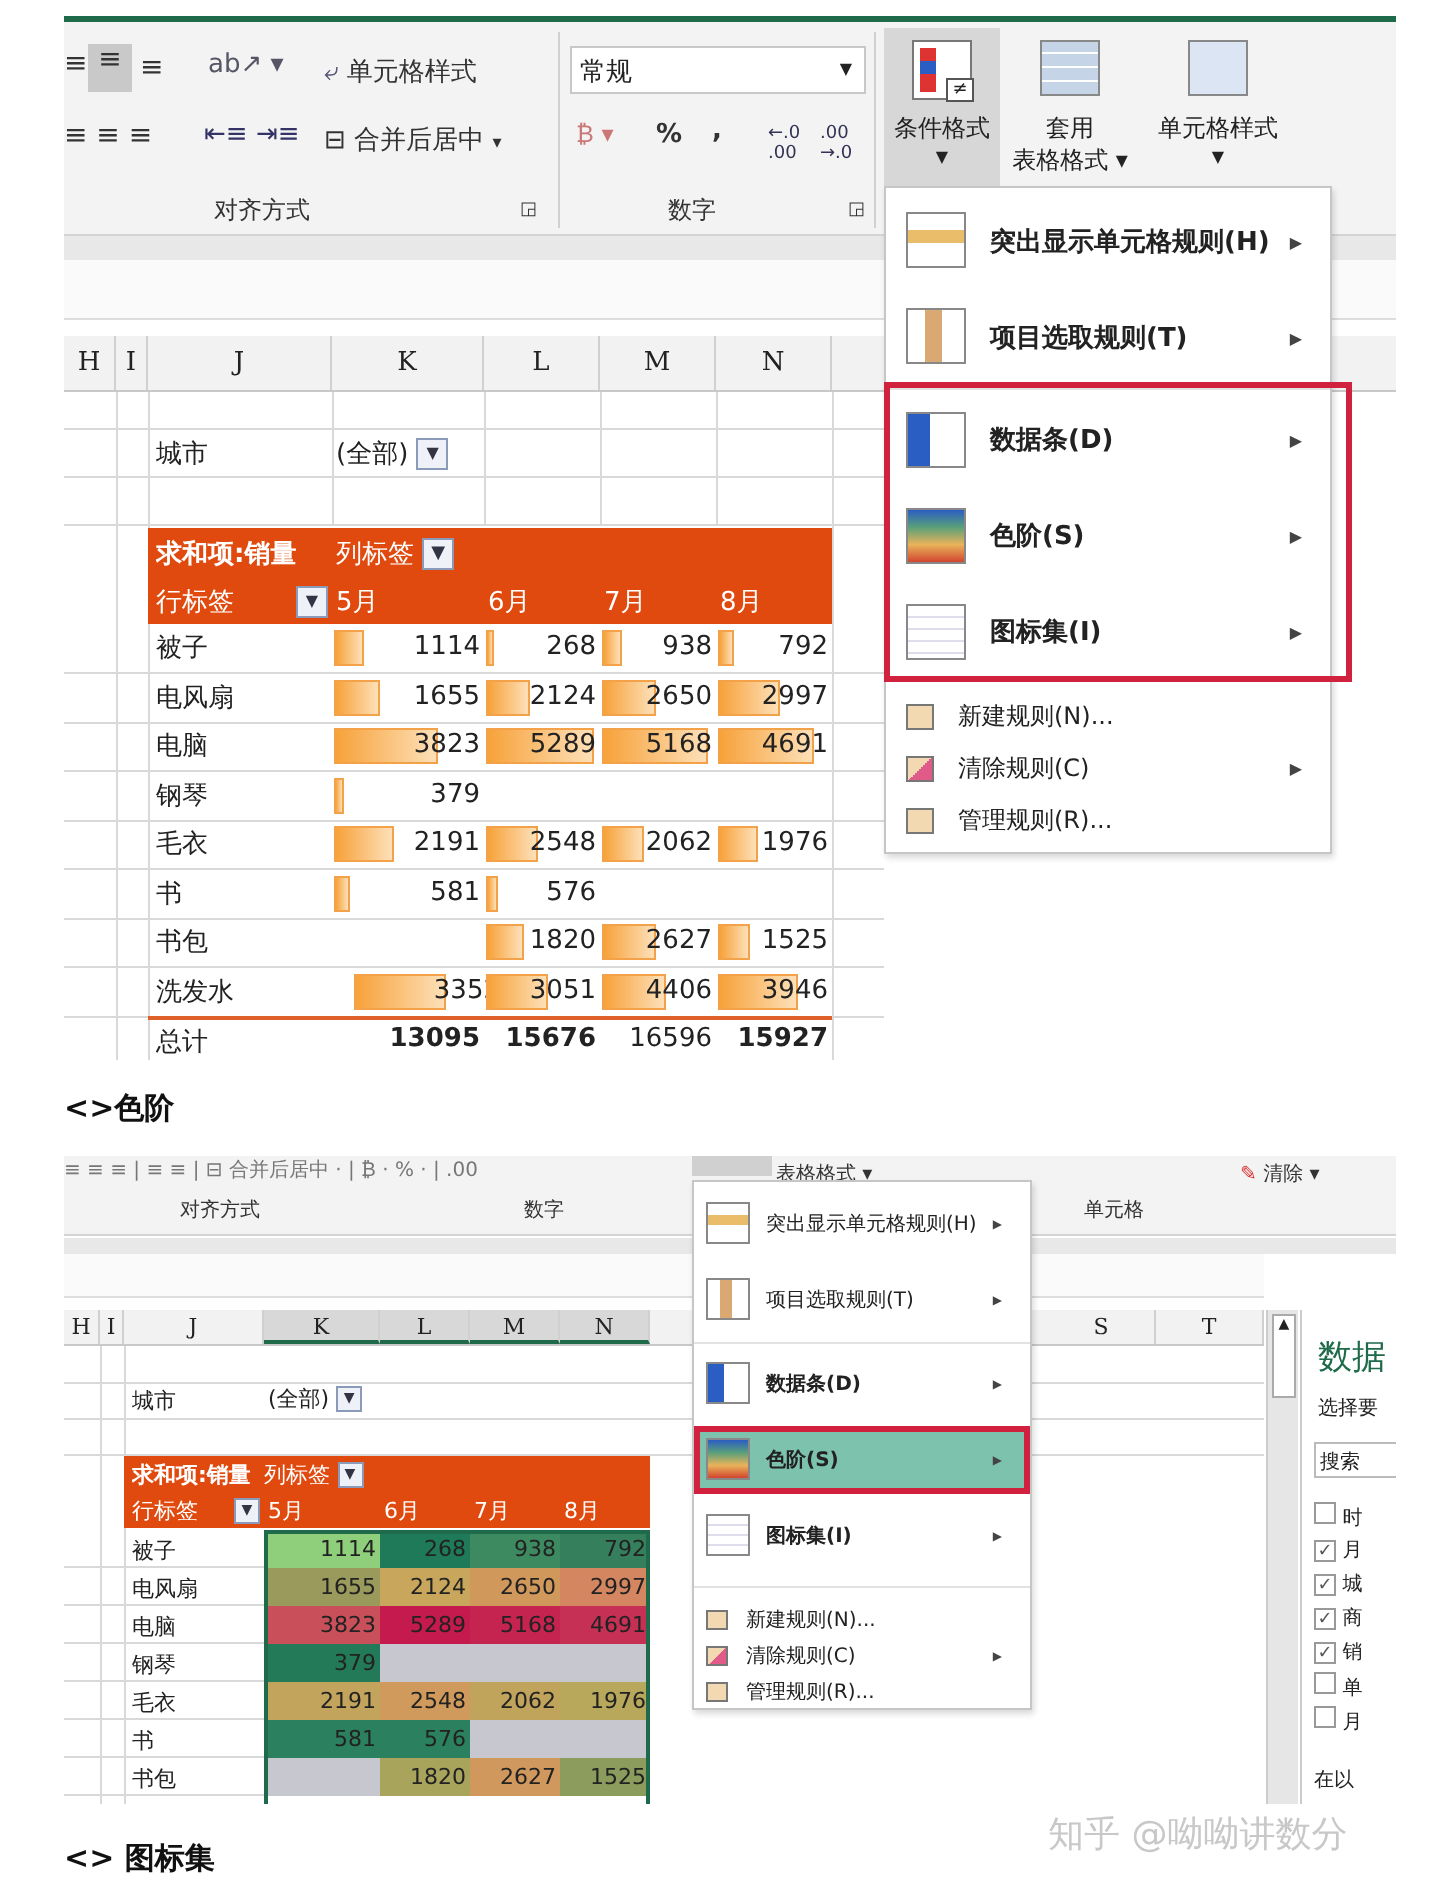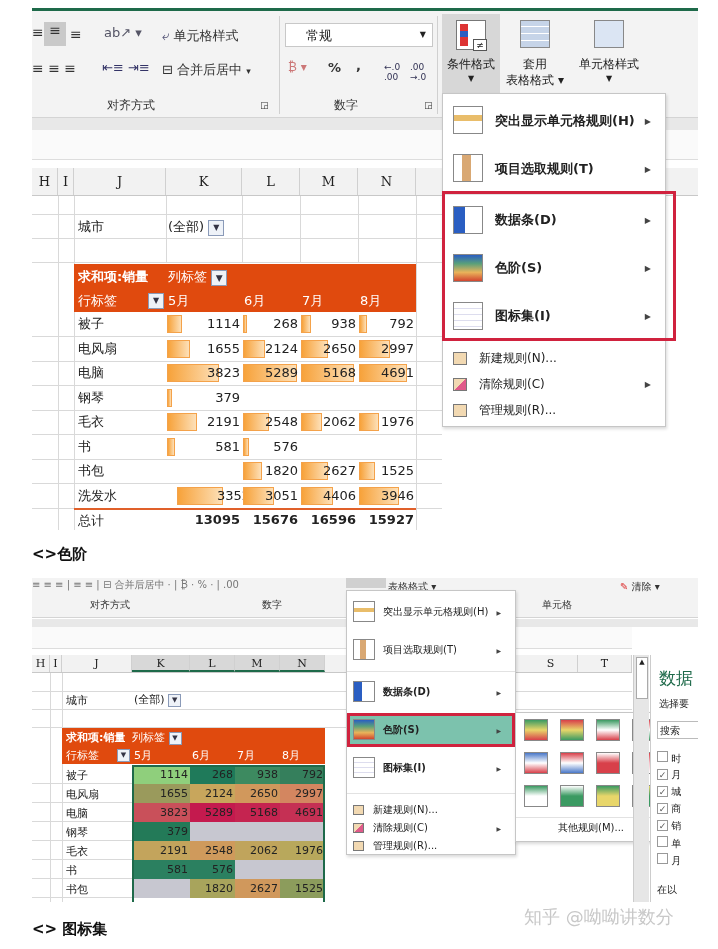--- a/index.html
+++ b/index.html
@@ -42,21 +42,21 @@
   <div class="rtext" style="left:70px;top:60px;color:#336">⇤≡</div>
   <div class="rtext" style="left:96px;top:60px;color:#336">⇥≡</div>
   <div class="rtext" style="left:130px;top:61px">
     <span>⊟</span> <span>合并后居中</span> <span style="font-size:9px">▾</span>
   </div>
   <div class="rtext" style="left:75px;top:97px;font-size:12px">对齐方式</div>
   <div class="rtext" style="left:228px;top:100px;font-size:9px">◲</div>
   <div style="position:absolute;left:247px;top:16px;width:1px;height:98px;background:#d0d0d0"></div>
 
   <div style="position:absolute;left:253px;top:23px;width:148px;height:24px;border:1px solid #c8c8c8;background:#fff">
-    <span style="position:absolute;left:20px;top:3px">常规</span>
+    <span style="position:absolute;left:4px;top:3px">常规</span>
     <span style="position:absolute;right:6px;top:6px;font-size:8px">▼</span>
   </div>
   <div class="rtext" style="left:256px;top:60px;color:#c77;font-size:12px">₿ ▾</div>
   <div class="rtext" style="left:296px;top:60px;font-weight:bold">%</div>
   <div class="rtext" style="left:324px;top:58px;font-weight:bold">,</div>
   <div class="rtext" style="left:352px;top:62px;font-size:9px;color:#335">←.0<br>.00</div>
   <div class="rtext" style="left:378px;top:62px;font-size:9px;color:#335">.00<br>→.0</div>
   <div class="rtext" style="left:302px;top:97px;font-size:12px">数字</div>
   <div class="rtext" style="left:392px;top:100px;font-size:9px">◲</div>
   <div style="position:absolute;left:405px;top:16px;width:1px;height:98px;background:#d0d0d0"></div>
@@ -170,21 +170,21 @@
       <div class="cell num" style="left:144px;top:483.5px;width:76px;height:24px;line-height:24px"><div class="bar" style="width:46px"></div><span style="position:relative">3352</span></div>
       <div class="cell num" style="left:210px;top:483.5px;width:58px;height:24px;line-height:24px"><div class="bar" style="width:31px"></div><span style="position:relative">3051</span></div>
       <div class="cell num" style="left:268px;top:483.5px;width:58px;height:24px;line-height:24px"><div class="bar" style="width:32px"></div><span style="position:relative">4406</span></div>
       <div class="cell num" style="left:326px;top:483.5px;width:58px;height:24px;line-height:24px"><div class="bar" style="width:40px"></div><span style="position:relative">3946</span></div>
     </div>
 
   <div style="position:absolute;left:42px;top:508px;width:342px;height:2px;background:#e0602a"></div>
   <div class="cell" style="left:46px;top:512px;font-weight:normal">总计</div>
   <div class="cell num" style="left:134px;top:512px;width:76px;font-weight:bold">13095</div>
   <div class="cell num" style="left:210px;top:512px;width:58px;font-weight:bold">15676</div>
-  <div class="cell num" style="left:268px;top:512px;width:58px;font-weight:bold">16596</div>
+  <div class="cell num" style="left:268px;top:512px;width:58px;font-weight:normal">16596</div>
   <div class="cell num" style="left:326px;top:512px;width:58px;font-weight:bold">15927</div>
 
   <div class="menu" style="left:410px;top:93px;width:224px;height:334px">
     <div class="mi" style="top:4px;height:46px">
       <span class="icon-grid ic" style="left:10px;top:8px;width:30px;height:28px;background:linear-gradient(#fff 30%,#e9bd6a 30% 55%,#fff 55%)"></span>
       <span style="position:absolute;left:52px;font-weight:bold">突出显示单元格规则(H)</span>
       <span class="arrow">▶</span>
     </div>
     <div class="mi" style="top:52px;height:46px">
       <span class="icon-grid ic" style="left:10px;top:8px;width:30px;height:28px;background:linear-gradient(90deg,#fff 30%,#d9a873 30% 60%,#fff 60%)"></span>
@@ -360,38 +360,20 @@
       <span style="position:absolute;left:6px;width:11px;height:10px;border:1px solid #777;background:linear-gradient(135deg,#f2d9b2 50%,#e05a8a 50%)"></span>
       <span style="position:absolute;left:26px;font-size:10px">清除规则(C)</span>
       <span class="arrow" style="font-size:6px">▶</span>
     </div>
     <div class="mi" style="top:246px;height:18px">
       <span style="position:absolute;left:6px;width:11px;height:10px;border:1px solid #777;background:#f2d9b2"></span>
       <span style="position:absolute;left:26px;font-size:10px">管理规则(R)...</span>
     </div>
   </div>
 
-  <div class="menu" style="left:483px;top:134px;width:152px;height:130px">
-    <div id="swatches">
-        <div class="icon-grid" style="left:8px;top:6px;width:24px;height:22px;background:linear-gradient(#3b9a62,#e8d66a,#d8404a)"></div>
-        <div class="icon-grid" style="left:44px;top:6px;width:24px;height:22px;background:linear-gradient(#d8404a,#e8d66a,#3b9a62)"></div>
-        <div class="icon-grid" style="left:80px;top:6px;width:24px;height:22px;background:linear-gradient(#3b9a62,#ffffff,#d8404a)"></div>
-        <div class="icon-grid" style="left:116px;top:6px;width:24px;height:22px;background:linear-gradient(#d8404a,#ffffff,#3b9a62)"></div>
-        <div class="icon-grid" style="left:8px;top:39px;width:24px;height:22px;background:linear-gradient(#4a78c8,#ffffff,#d8404a)"></div>
-        <div class="icon-grid" style="left:44px;top:39px;width:24px;height:22px;background:linear-gradient(#d8404a,#ffffff,#4a78c8)"></div>
-        <div class="icon-grid" style="left:80px;top:39px;width:24px;height:22px;background:linear-gradient(#ffffff,#d8404a,#d8404a)"></div>
-        <div class="icon-grid" style="left:116px;top:39px;width:24px;height:22px;background:linear-gradient(#d8404a,#f4c0c8,#ffffff)"></div>
-        <div class="icon-grid" style="left:8px;top:72px;width:24px;height:22px;background:linear-gradient(#3b9a62,#ffffff,#ffffff)"></div>
-        <div class="icon-grid" style="left:44px;top:72px;width:24px;height:22px;background:linear-gradient(#ffffff,#3b9a62,#3b9a62)"></div>
-        <div class="icon-grid" style="left:80px;top:72px;width:24px;height:22px;background:linear-gradient(#3b9a62,#e8d66a,#e8d66a)"></div>
-        <div class="icon-grid" style="left:116px;top:72px;width:24px;height:22px;background:linear-gradient(#e8d66a,#3b9a62,#3b9a62)"></div>
-      </div>
-    <div style="position:absolute;left:0;right:0;top:104px;height:1px;background:#e2e2e2"></div>
-    <div style="position:absolute;left:0;right:0;top:108px;text-align:center;font-size:10px">其他规则(M)...</div>
-  </div>
 
   <div style="position:absolute;left:601px;top:77px;width:16px;height:247px;background:#e6e6e6;border-left:1px solid #ccc">
     <div style="position:absolute;left:2px;top:2px;width:12px;height:42px;background:#fff;border:1px solid #aaa;font-size:7px;text-align:center">▲</div>
   </div>
   <div style="position:absolute;left:618px;top:77px;width:48px;height:247px;background:#fff;border-left:1px solid #ccc">
     <div style="position:absolute;left:8px;top:12px;font-size:17px;color:#1e6a4a;white-space:nowrap">数据</div>
     <div style="position:absolute;left:8px;top:42px;font-size:10px;white-space:nowrap">选择要</div>
     <div style="position:absolute;left:6px;top:66px;width:50px;height:18px;border:1px solid #bbb;font-size:10px;padding:2px;white-space:nowrap">搜索</div>
     <div id="checks">
         <div style="position:absolute;left:6px;top:96px;font-size:10px;white-space:nowrap"><span style="display:inline-block;width:11px;height:11px;border:1px solid #999;font-size:9px;line-height:10px;text-align:center;color:#555"></span> <span>时</span></div>

